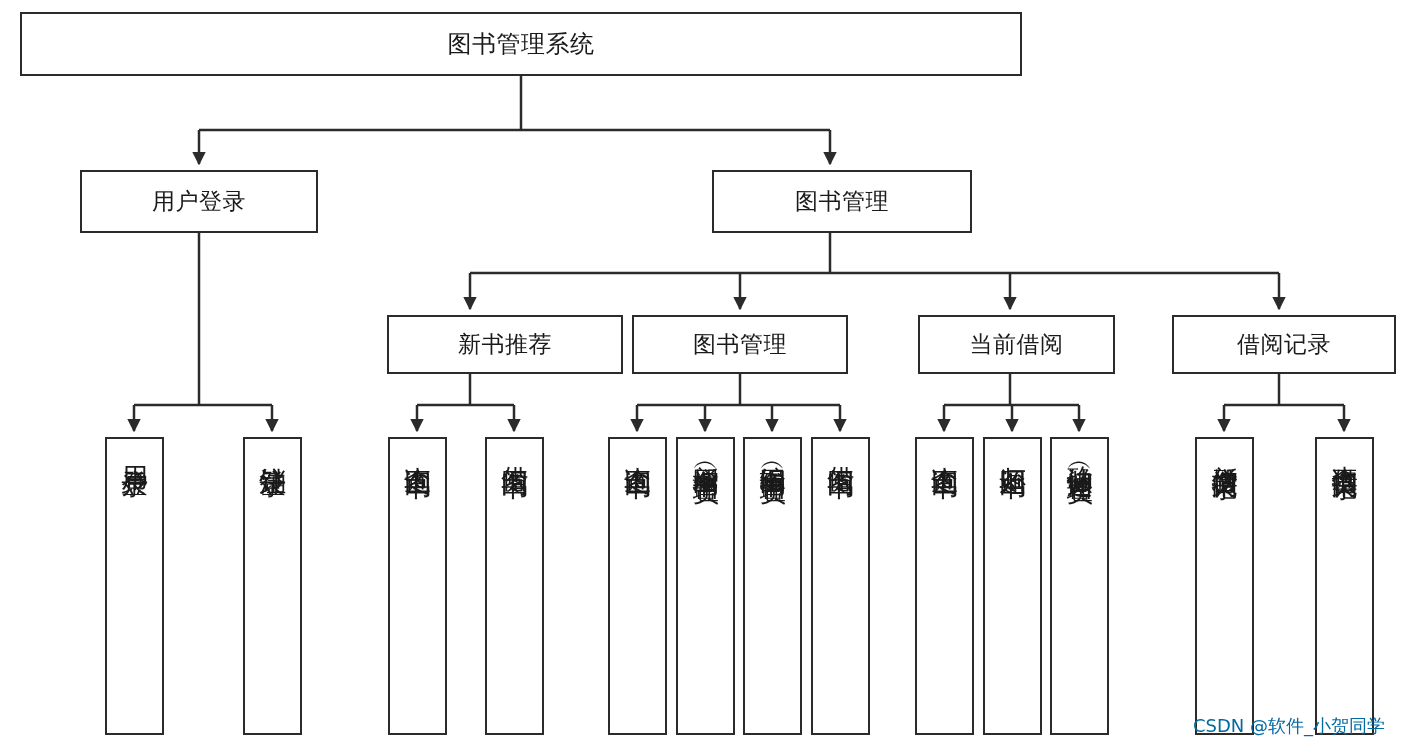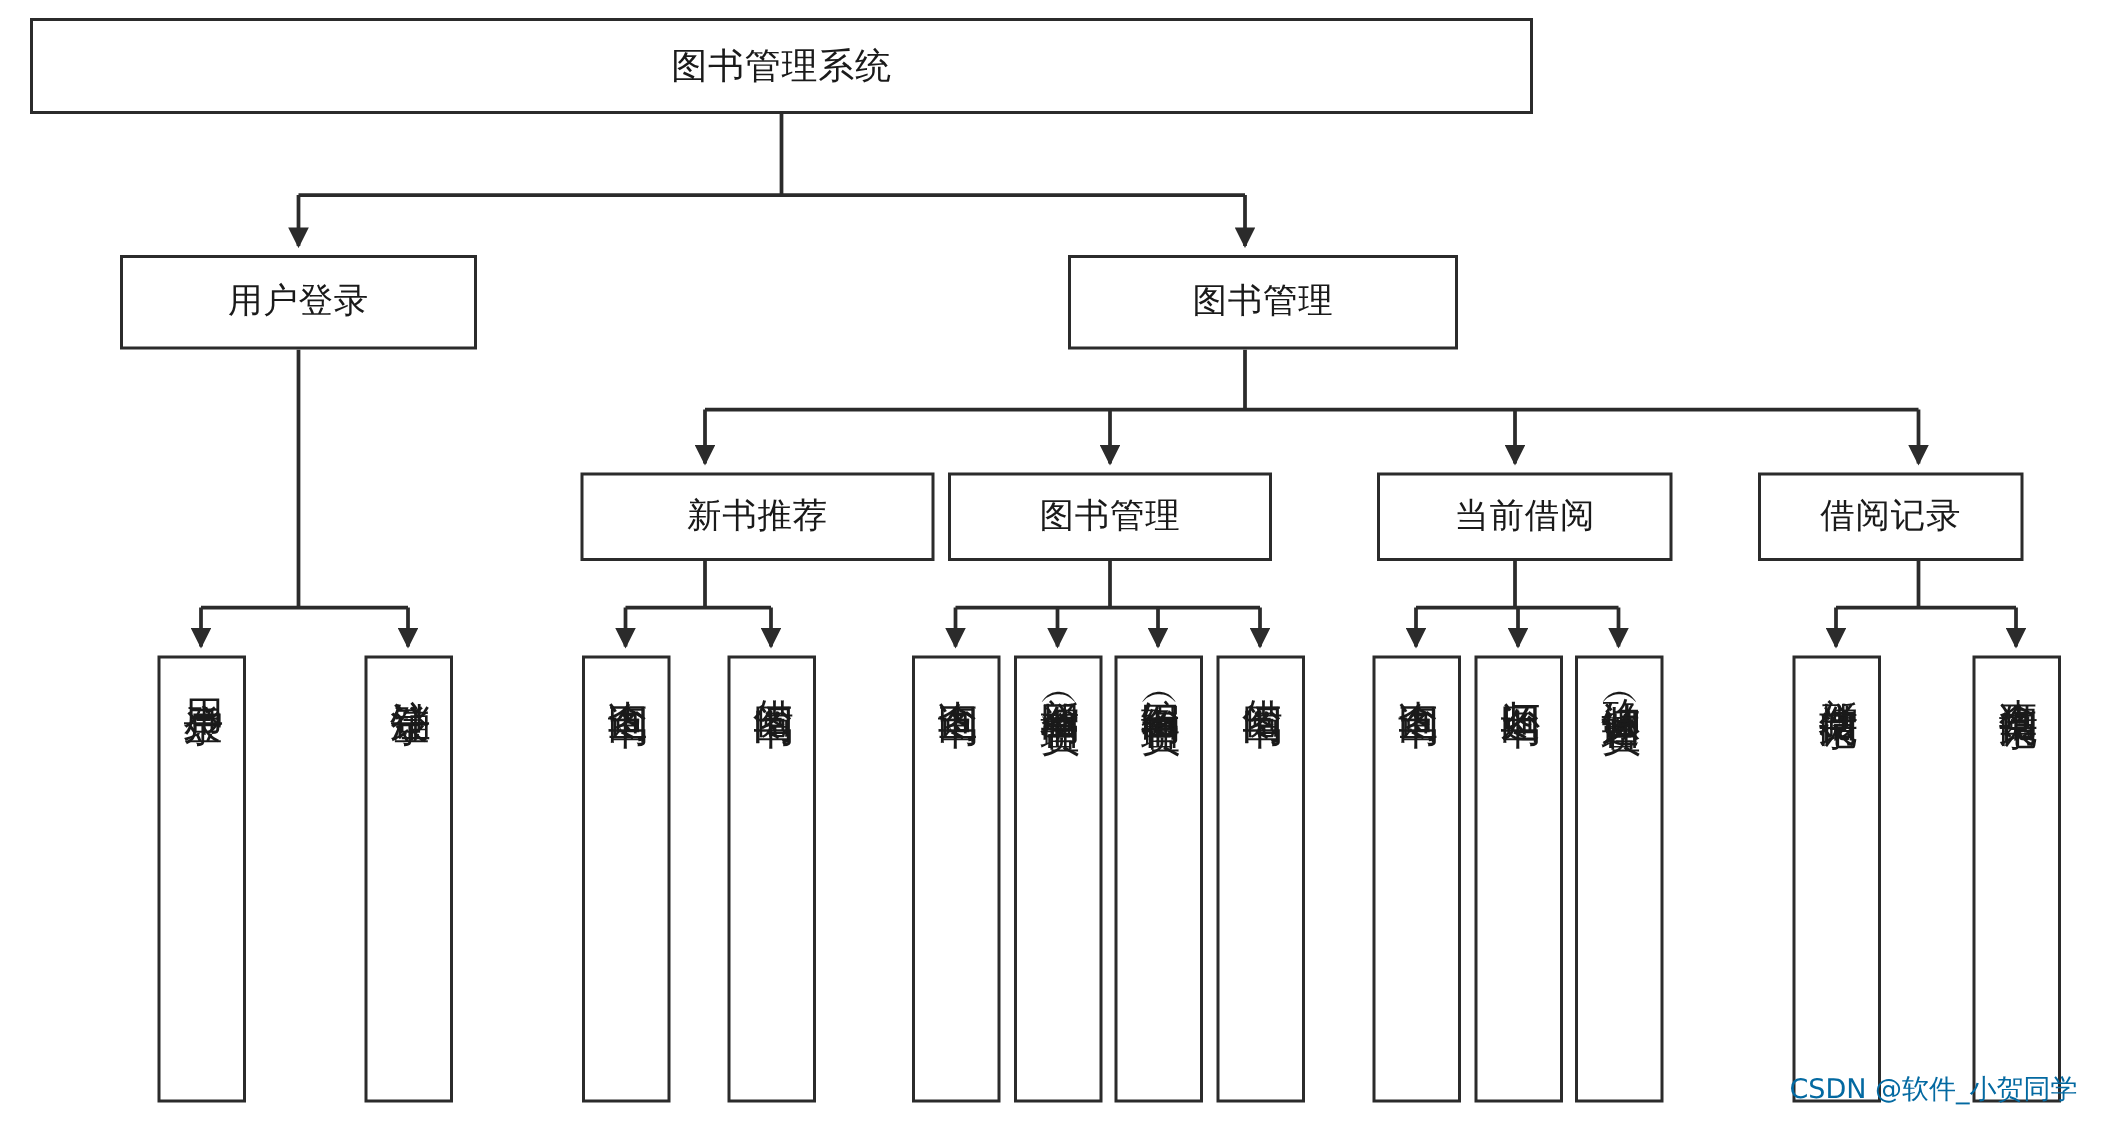--- a/index.html
+++ b/index.html
@@ -145,21 +145,21 @@
 
   <div class="node horiz" style="left:362px; top:315px; width:236px; height:59px;margin-left:25px;">
     <span class="label">新书推荐</span>
   </div>
   <div class="node horiz" style="left:632px; top:315px; width:216px; height:59px;">
     <span class="label">图书管理</span>
   </div>
   <div class="node horiz" style="left:918px; top:315px; width:197px; height:59px;">
     <span class="label">当前借阅</span>
   </div>
-  <div class="node horiz" style="left:1172px; top:315px; width:177px; height:59px;">
+  <div class="node horiz" style="left:1172px; top:315px; width:224px; height:59px;">
     <span class="label">借阅记录</span>
   </div>
 
   <div class="node vert" style="left:105px; top:437px; width:59px; height:298px;">
     <span class="label">用户登录</span>
   </div>
   <div class="node vert" style="left:243px; top:437px; width:59px; height:298px;">
     <span class="label">注销登录</span>
   </div>
 

